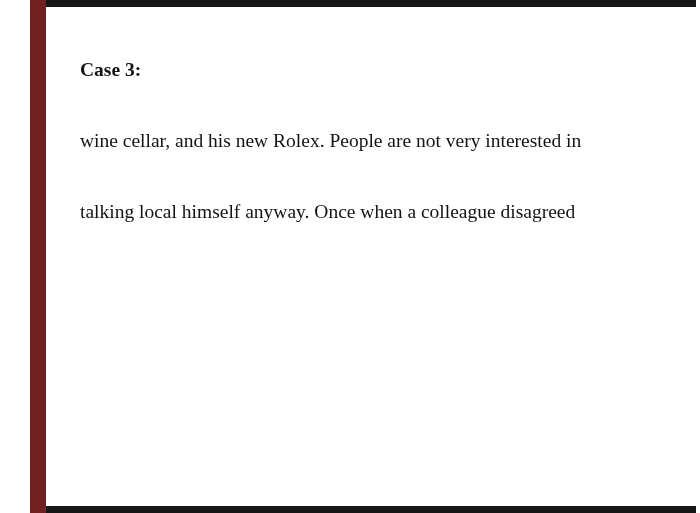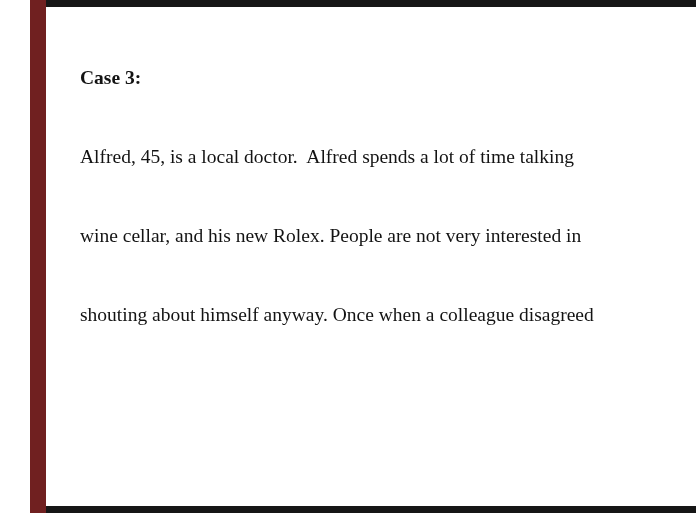--- a/index.html
+++ b/index.html
@@ -51,37 +51,35 @@
     font-size: 19.5px;
     line-height: 23.6px;
     color: #131313;
     white-space: pre;
   }
   .case-heading {
     font-weight: bold;
   }
   .case-line {
     min-height: 23.6px;
-    margin-top: 8px;
   }
 </style>
 </head>
 <body>
 
 <div class="page" style="background: rgb(255, 255, 255);"></div>
 
 <div class="left-bar" style="background: rgb(112, 32, 32);"></div>
 <div class="top-bar" style="background: rgb(22, 22, 22);"></div>
 <div class="bottom-bar" style="background: rgb(22, 22, 22);"></div>
 
 <div class="case-text" style="color: rgb(19, 19, 19);">
   <div class="case-line case-heading">Case 3:</div>
-  <div class="case-line">Alfred, 45, is a local doctor.  Alfred spends a lot of time talking</div>
   <div class="case-line">wine cellar, and his new Rolex. People are not very interested in</div>
-  <div class="case-line">shouting about himself anyway. Once when a colleague disagreed</div>
+  <div class="case-line">talking local himself anyway. Once when a colleague disagreed</div>
   
   
   
   
   
   
   
   
   
   

